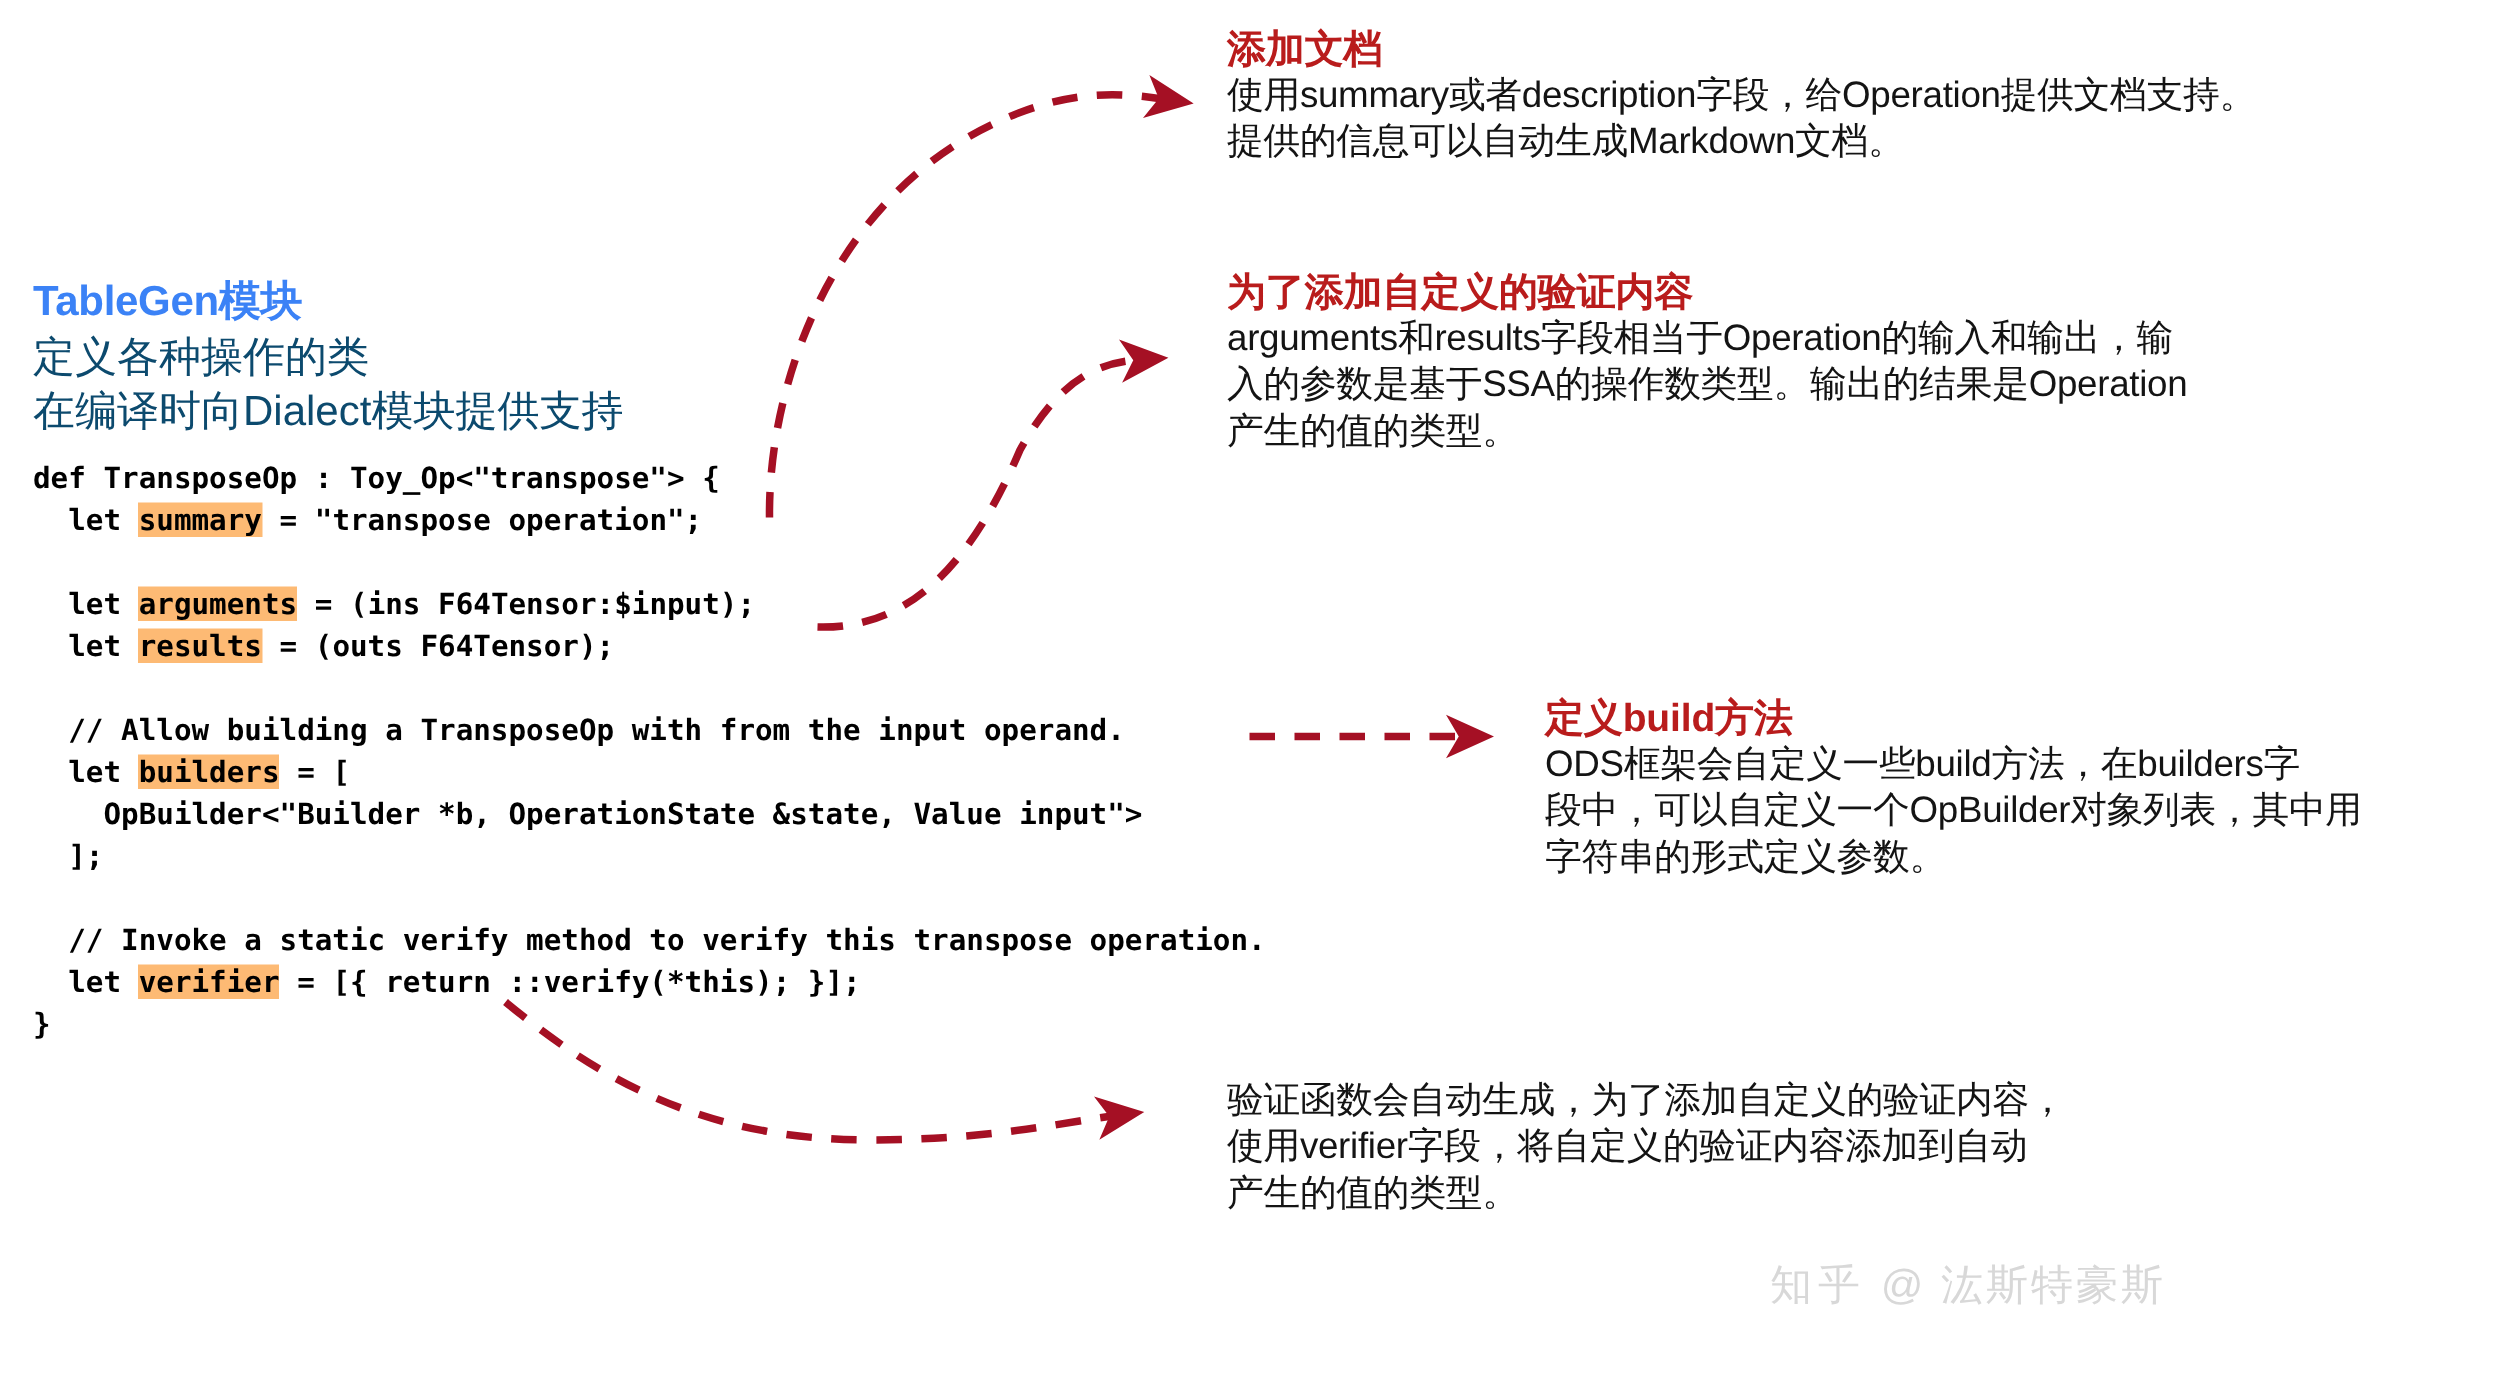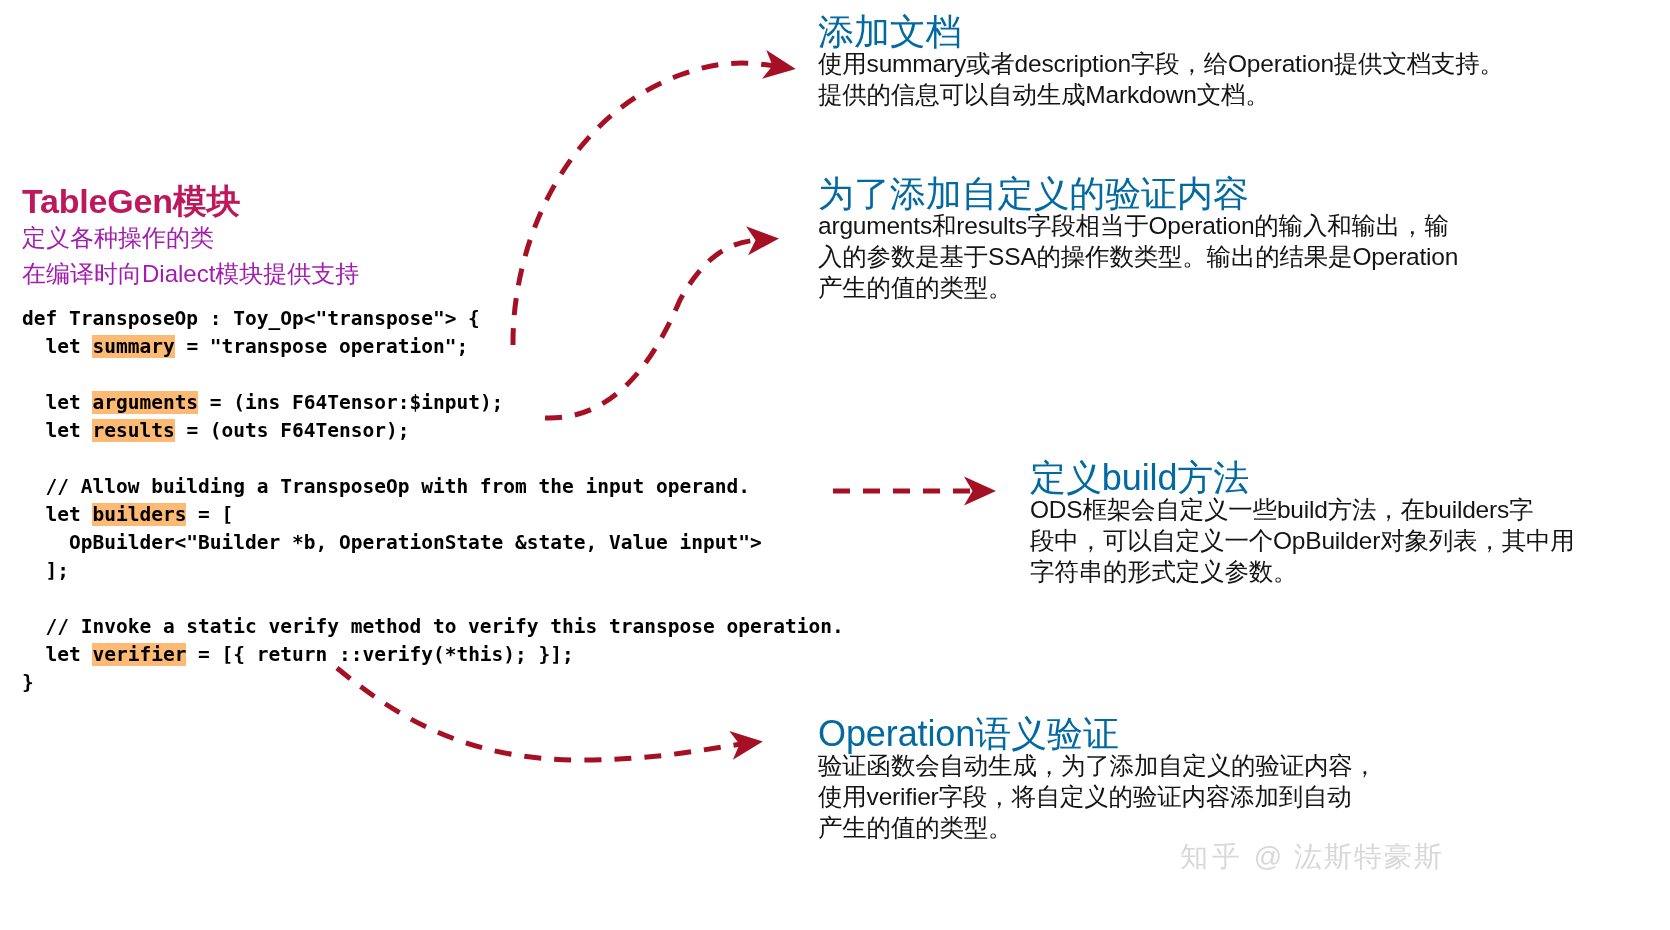--- a/index.html
+++ b/index.html
@@ -16,30 +16,30 @@
     font-family: "Liberation Sans", "DejaVu Sans", sans-serif;
   }
   
   #left-column {
     position: absolute;
     left: 22px;
     top: 182px;
     width: 980px;
   }
   .left-heading {
-    color: #be185d;
+    color: #3b82f6;
     font-weight: bold;
-    font-size: 34px;
+    font-size: 28px;
     line-height: 38px;
     letter-spacing: -0.2px;
     white-space: nowrap;
   }
   .left-sub {
-    color: #a21caf;
-    font-size: 24px;
+    color: #0c4a6e;
+    font-size: 28px;
     line-height: 36px;
     white-space: nowrap;
   }
   #code-block {
     position: absolute;
     left: 22px;
     top: 305px;
     width: 980px;
     font-family: "DejaVu Sans Mono", "Liberation Mono", monospace;
     font-size: 19.5px;
@@ -57,23 +57,23 @@
   }
   .hl {
     background: #fdba74;
   }
   
   .note {
     position: absolute;
     color: #111111;
   }
   .note-title {
-    color: #0369a1;
-    font-weight: normal;
-    font-size: 36px;
+    color: #b91c1c;
+    font-weight: bold;
+    font-size: 26px;
     line-height: 32px;
     white-space: nowrap;
     letter-spacing: -0.1px;
   }
   .note-body {
     font-size: 24.5px;
     line-height: 31px;
     color: #141414;
     letter-spacing: -0.2px;
   }
@@ -140,21 +140,20 @@
   <div class="note" id="note-build">
     <div class="note-title">定义build方法</div>
     <div class="note-body">
       <div>ODS框架会自定义一些build方法，在builders字</div>
       <div>段中，可以自定义一个OpBuilder对象列表，其中用</div>
       <div>字符串的形式定义参数。</div>
     </div>
   </div>
 
   <div class="note" id="note-verify">
-    <div class="note-title">Operation语义验证</div>
     <div class="note-body">
       <div>验证函数会自动生成，为了添加自定义的验证内容，</div>
       <div>使用verifier字段，将自定义的验证内容添加到自动</div>
       <div>产生的值的类型。</div>
     </div>
   </div>
 
   <svg id="arrows" viewBox="0 0 1670 930">
     <defs>
       <marker id="ah" markerWidth="7" markerHeight="7" refX="2.2" refY="3.2" orient="auto" markerUnits="strokeWidth">

